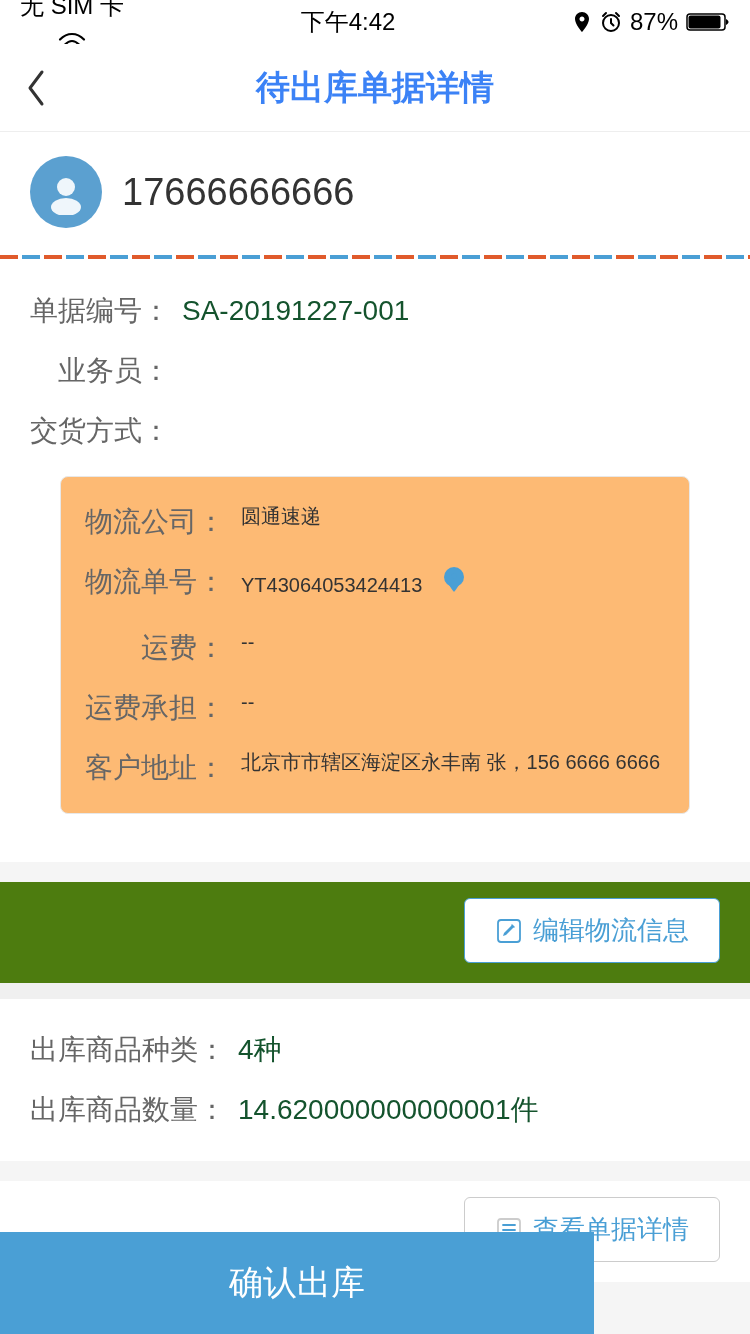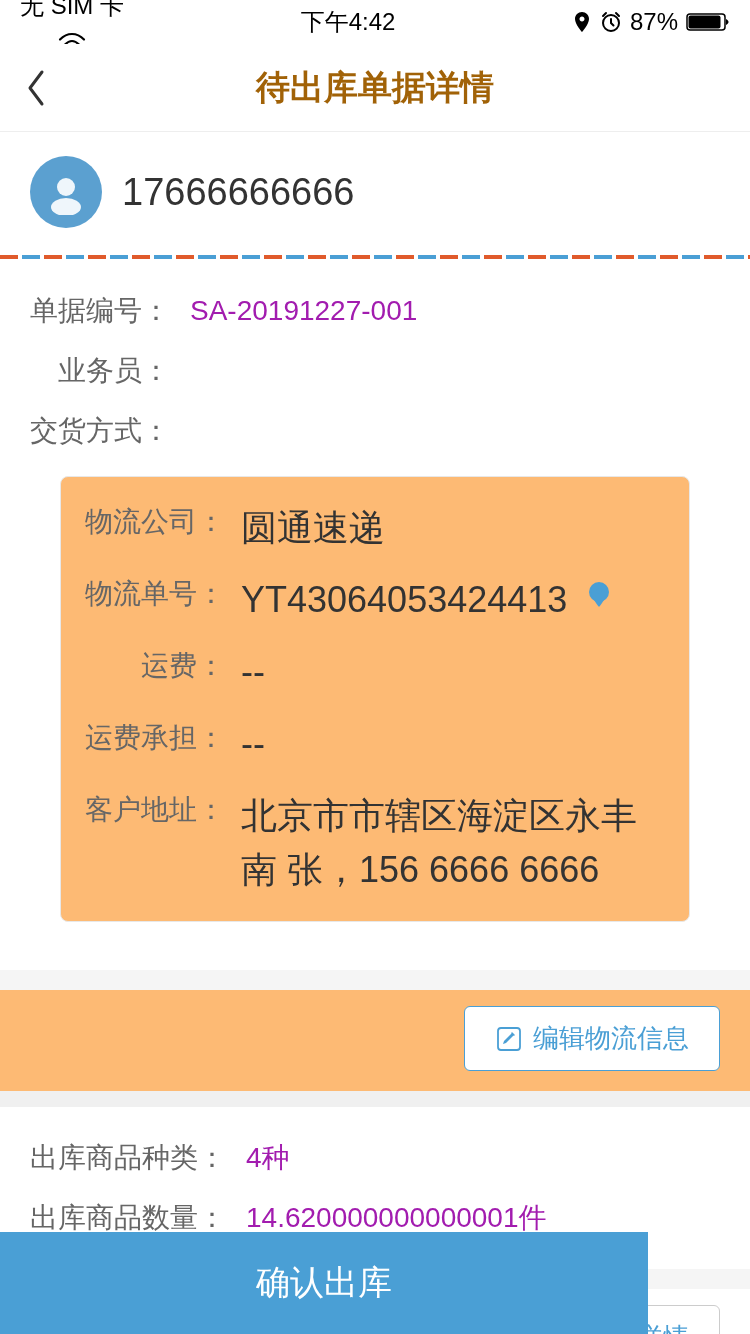--- a/index.html
+++ b/index.html
@@ -40,21 +40,21 @@
     .nav-back {
       position: absolute;
       left: 24px;
       display: flex;
       align-items: center;
       cursor: pointer;
     }
     .nav-title {
       font-size: 34px;
       font-weight: 600;
-      color: #a16207;
+      color: #3b82f6;
     }
 
     
     .user-header {
       background: #fff;
       padding: 24px 30px;
       display: flex;
       align-items: center;
       gap: 20px;
       margin-bottom: 0;
@@ -112,22 +112,22 @@
     }
     .info-row:last-child { margin-bottom: 0; }
     .info-label {
       color: #666;
       min-width: 140px;
       text-align: right;
       flex-shrink: 0;
       font-size: 28px;
     }
     .info-value {
-      color: #a21caf;
-      margin-left: 20px;
+      color: #14532d;
+      margin-left: 12px;
       font-size: 28px;
       flex: 1;
     }
 
     
     .logistics-card {
       background: #fdba74;
       border: 1px solid #e8e8e8;
       border-radius: 8px;
       margin: 24px 30px;
@@ -143,39 +143,39 @@
     .logistics-label {
       color: #666;
       min-width: 140px;
       text-align: right;
       flex-shrink: 0;
       font-size: 28px;
     }
     .logistics-value {
       color: #333;
       margin-left: 16px;
-      font-size: 36px;
+      font-size: 20px;
       flex: 1;
     }
     .logistics-number-row {
       display: flex;
       align-items: center;
       gap: 16px;
     }
     .location-icon {
       color: #4a9fd5;
       font-size: 32px;
     }
 
     
     .edit-btn-row {
       display: flex;
       justify-content: flex-end;
       padding: 16px 30px 20px 30px;
-      background: #fdba74;
+      background: #4d7c0f;
     }
     .edit-btn {
       border: 1px solid #4a9fd5;
       color: #4a9fd5;
       background: #fff;
       border-radius: 6px;
       padding: 14px 30px;
       font-size: 26px;
       display: flex;
       align-items: center;
@@ -214,21 +214,21 @@
       align-items: center;
       gap: 10px;
       cursor: pointer;
     }
 
     
     .confirm-btn-wrap {
       position: fixed;
       bottom: 0;
       left: 0;
-      width: 648px;
+      width: 594px;
       background: #4a9fd5;
       padding: 28px 16px;
       text-align: center;
     }
     .confirm-btn {
       color: #fff;
       font-size: 34px;
       font-weight: 500;
       border: none;
       background: transparent;

